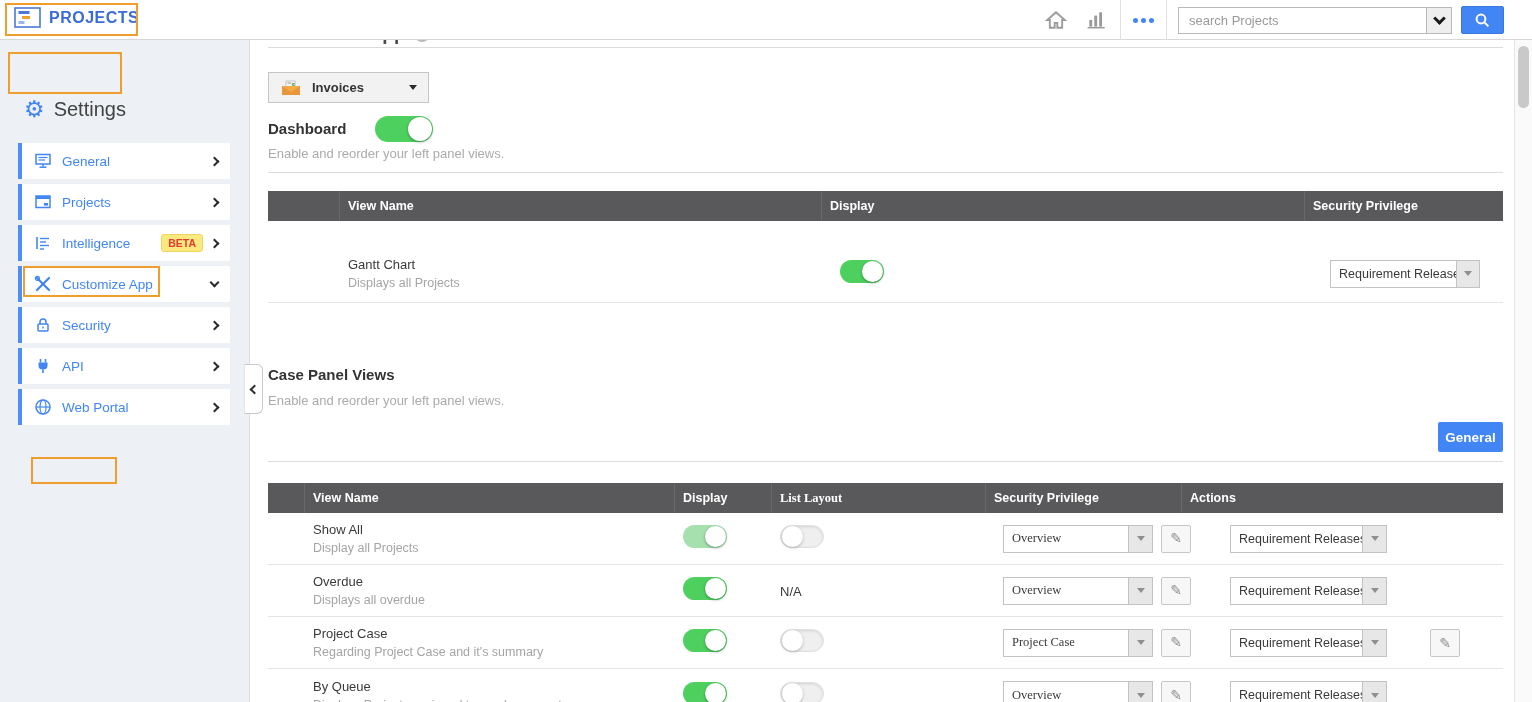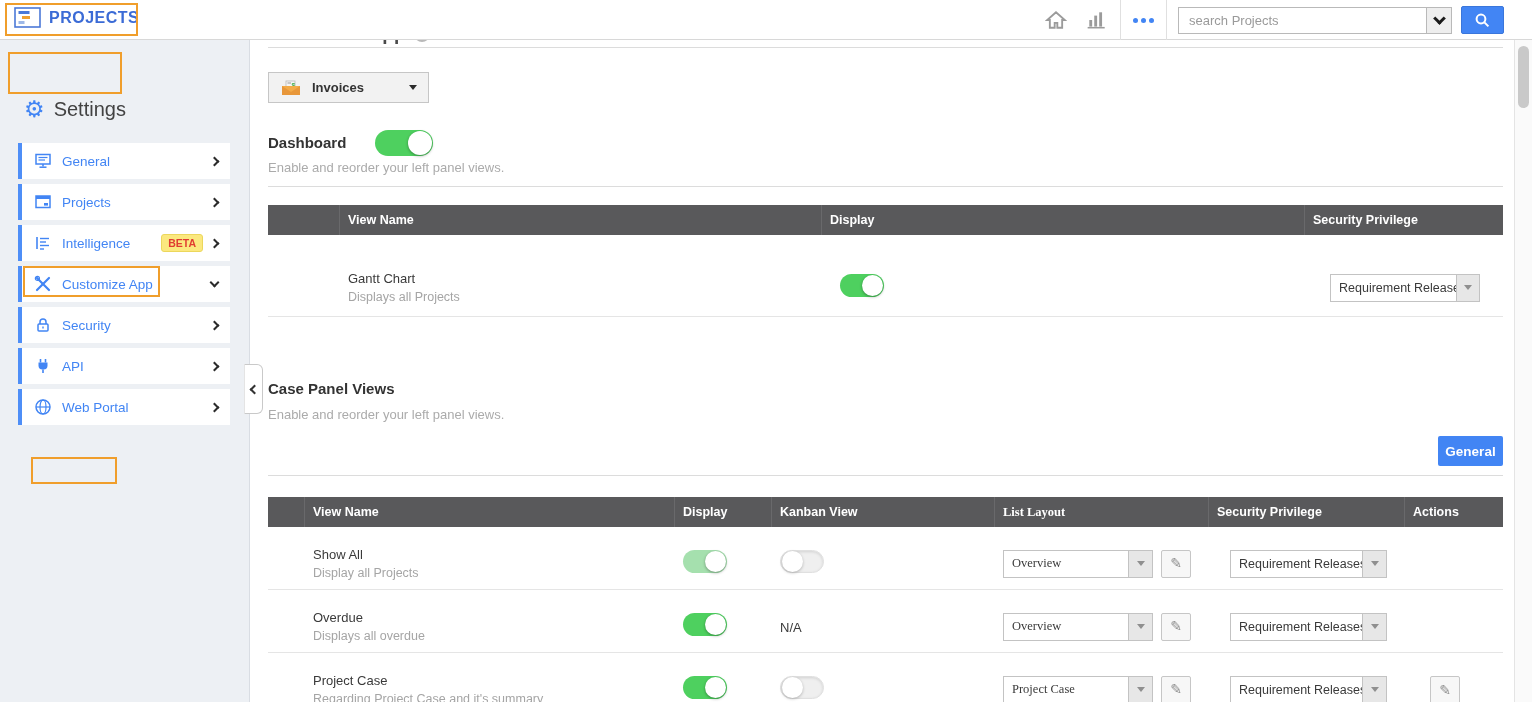--- a/index.html
+++ b/index.html
@@ -54,21 +54,21 @@
   
   .main { position:absolute; left:250px; top:40px; width:1264px; height:662px; background:#fff; padding-left:18px; overflow:hidden; }
   .heading-clip { height:7px; overflow:hidden; position:relative; width:1235px; }
   .heading-clip .h-inner { margin-top:-17px; display:flex; align-items:center; gap:8px; font-size:19px; font-weight:bold; color:#4a4a4a; }
   .q-circle { width:16px; height:16px; border-radius:50%; background:#b9b9b9; }
   .divider { width:1235px; border-top:1px solid #dcdcdc; }
 
   .module-btn { margin-top:24px; width:161px; height:31px; background:#f2f2f2; border:1px solid #c6c6c6; display:flex; align-items:center; padding:0 11px; gap:10px; cursor:pointer; }
   .module-btn .lbl { flex:1; font-size:13px; font-weight:bold; color:#333; }
 
-  .dash-row { margin-top:26px; display:flex; align-items:center; height:27px;gap:16px; }
+  .dash-row { margin-top:12px; display:flex; align-items:center; height:27px;gap:16px; }
   .dash-label { font-size:15px; font-weight:bold; color:#333; margin-right:13px; }
   .hint { margin-top:5px; font-size:13px; color:#ababab; height:14px; line-height:14px; }
   .divider.d2 { margin-top:11px; }
 
   
   .tg { position:relative; width:44px; height:23px; border-radius:12px; display:inline-block; flex:0 0 auto; cursor:pointer; }
   .tg::after { content:""; position:absolute; top:1px; width:21px; height:21px; border-radius:50%; background:#fff; box-shadow:0 1px 3px rgba(0,0,0,.35); }
   .tg.tg-on  { background:#4ed05f; }  .tg.tg-on::after  { right:1px; }
   .tg.tg-pale{ background:#a5e0ae; }  .tg.tg-pale::after{ right:1px; }
   .tg.tg-off { background:#efefef; border:1px solid #e0e0e0; box-shadow:inset 0 1px 3px rgba(0,0,0,.12); }
@@ -82,21 +82,21 @@
   .thead .hc:last-child { border-right:none; }
   .trow { display:flex; align-items:center; width:1235px; border-bottom:1px solid #e5e5e5; }
   .name { font-size:13px; color:#3a3a3a; }
   .desc { font-size:12.5px; color:#a5a5a5; margin-top:4px; }
   .namecell { padding-left:8px; }
   
   .t1c0{width:72px;} .t1c1{width:482px;} .t1c2{width:483px;} .t1c3{width:198px;}
   .t1 .trow { height:58px;margin-top:24px; }
   
   .t2c0{width:37px;} .t2c1{width:370px;} .t2c2{width:97px;} .t2c3{width:223px;} .t2c4{width:214px;font-family:Liberation Serif, serif;} .t2c5{width:196px;} .t2c6{width:98px;}
-  .t2 .trow { height:52px;margin-top:11px; }
+  .t2 .trow { height:52px; }
   .t2 .trow:last-child { border-bottom:none; }
 
   .dd { display:flex; height:28px; cursor:pointer; }
   .dd .dd-text { background:#fff; border:1px solid #c3c3c3; font-size:12.5px; color:#3a3a3a; display:flex; align-items:center; padding:0 8px; white-space:nowrap; overflow:hidden; }
   .dd .dd-caret { width:24px; background:#e7e7e7; border:1px solid #c3c3c3; border-left:none; display:flex; align-items:center; justify-content:center; }
   .edit-btn { width:30px; height:28px; margin-left:8px; background:#f7f7f7; border:1px solid #c6c6c6; border-radius:2px; color:#8a8a8a; font-size:14px; display:flex; align-items:center; justify-content:center; cursor:pointer; }
   .na { font-size:13px; color:#3a3a3a; padding-left:8px; }
 
   .section-title { margin-top:63px; font-size:15px; font-weight:bold; color:#333; height:19px; }
   .create-row { margin-top:14px; width:1235px; display:flex; justify-content:flex-end; }
@@ -313,21 +313,20 @@
     <div class="create-row">
       <button class="create-btn">General</button>
     </div>
     <div class="divider d3"></div>
 
     <div class="t2">
       <div class="thead">
         <div class="hc t2c0"></div>
         <div class="hc t2c1">View Name</div>
         <div class="hc t2c2">Display</div>
-        <div class="hc t2c3">Kanban View</div>
         <div class="hc t2c4">List Layout</div>
         <div class="hc t2c5">Security Privilege</div>
         <div class="hc t2c6">Actions</div>
       </div>
 
       <div class="trow">
         <div class="t2c0"></div>
         <div class="t2c1 namecell">
           <div class="name">Show All</div>
           <div class="desc">Display all Projects</div>

